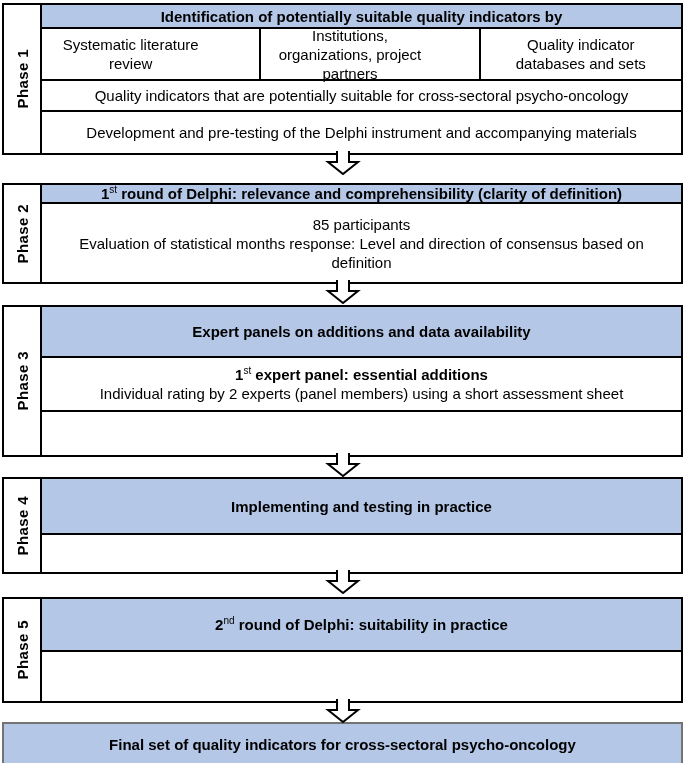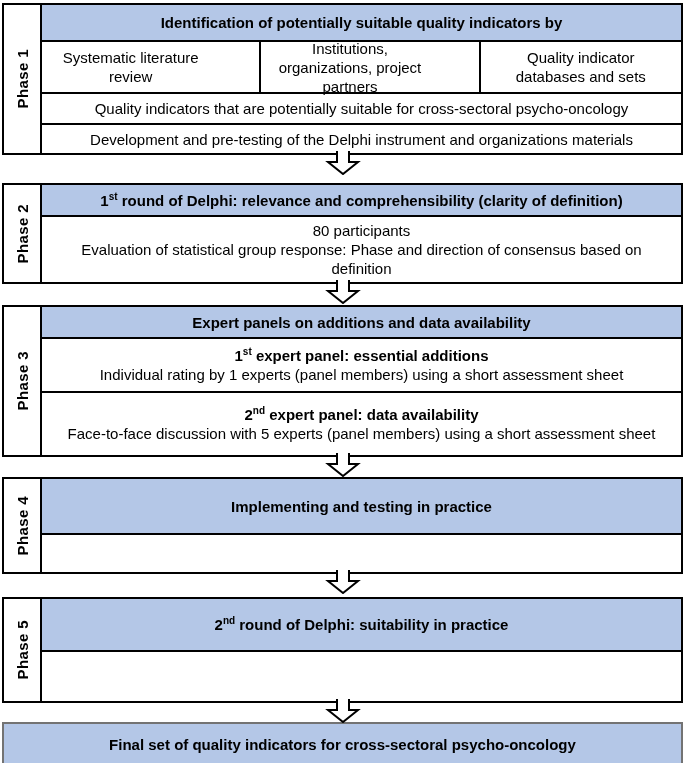--- a/index.html
+++ b/index.html
@@ -23,47 +23,47 @@
   }
   .content{flex:1;display:flex;flex-direction:column;min-width:0;}
 
   .hdr{
     background:#b4c7e7;border-bottom:2px solid #000;
     display:flex;align-items:center;justify-content:center;
     text-align:center;font-weight:bold;font-size:15px;padding:0 10px;
   }
   .row{
     display:flex;flex-direction:column;align-items:center;justify-content:center;
-    text-align:center;font-size:15px;line-height:19px;padding:4px 14px;
+    text-align:center;font-size:15px;line-height:19px;padding:11px 14px;
   }
   .row.bordered{border-bottom:2px solid #000;}
   .cols{display:flex;border-bottom:2px solid #000;gap:40px;}
   .cell{
     flex:1;display:flex;align-items:center;justify-content:center;
     text-align:center;font-size:15px;line-height:19px;padding:0 12px;
   }
   .cell + .cell{border-left:2px solid #000;}
   .cell.wide{flex:1.15;}
 
   .ptitle{font-weight:bold;}
-  sup.s{font-size:10px;font-weight:bold;vertical-align:super;line-height:0;}
+  sup.s{font-size:10px;font-weight:normal;vertical-align:super;line-height:0;}
 
   .tight{padding:0 8px;}
 
   
   .b1{height:152px}
   .b1 .hdr{height:37px}
   .b1 .cols{height:52px}
   .b1 .r-result{height:31px}
   .b1 .r-dev{flex:1}
   .b2{height:101px}
   .b2 .hdr{height:39px}
   .b2 .body{flex:1}
   .b3{height:152px}
-  .b3 .hdr{height:32px}
+  .b3 .hdr{height:51px}
   .b3 .r-panel1{height:54px}
   .b3 .r-panel2{flex:1}
   .b4{height:97px}
   .b4 .hdr{height:56px}
   .b4 .body{flex:1}
   .b5{height:106px}
   .b5 .hdr{height:53px}
   .b5 .body{flex:1}
 
   .final{
@@ -87,64 +87,60 @@
       <span>Phase 1</span>
     </div>
     <div class="content">
       <div class="hdr">Identification of potentially suitable quality indicators by</div>
       <div class="cols">
         <div class="cell">Systematic literature review</div>
         <div class="cell">Institutions, organizations, project partners</div>
         <div class="cell wide">Quality indicator databases and sets</div>
       </div>
       <div class="row bordered r-result">Quality indicators that are potentially suitable for cross-sectoral psycho-oncology</div>
-      <div class="row r-dev">Development and pre-testing of the Delphi instrument and organizations materials</div>
+      <div class="row r-dev">Development and pre-testing of the Delphi instrument and accompanying materials</div>
     </div>
   </div>
 
   <div class="gap g28">
     <svg width="36" height="24" viewBox="0 0 36 24" aria-hidden="true">
       <path d="M12,0 L12,11 L3,11 L18,23 L33,11 L24,11 L24,0" fill="#ffffff" stroke="#000000" stroke-width="2"></path>
     </svg>
   </div>
 
   <div class="block b2">
     <div class="plabel">
       <span>Phase 2</span>
     </div>
     <div class="content">
       <div class="hdr">
         <span><span>1</span><sup class="s">st</sup><span> round of Delphi: relevance and comprehensibility (clarity of definition)</span></span>
       </div>
       <div class="row body">
-        <div>80 participants</div>
-        <div>Evaluation of statistical group response: Phase and direction of consensus based on definition</div>
+        <div>85 participants</div>
+        <div>Evaluation of statistical months response: Level and direction of consensus based on definition</div>
       </div>
     </div>
   </div>
 
   <div class="gap g21">
     <svg width="36" height="24" viewBox="0 0 36 24" aria-hidden="true">
       <path d="M12,0 L12,11 L3,11 L18,23 L33,11 L24,11 L24,0" fill="#ffffff" stroke="#000000" stroke-width="2"></path>
     </svg>
   </div>
 
   <div class="block b3">
     <div class="plabel">
       <span>Phase 3</span>
     </div>
     <div class="content">
       <div class="hdr">Expert panels on additions and data availability</div>
       <div class="row bordered r-panel1 tight">
         <div class="ptitle"><span>1</span><sup class="s">st</sup><span> expert panel: essential additions</span></div>
-        <div>Individual rating by 1 experts (panel members) using a short assessment sheet</div>
-      </div>
-      <div class="row r-panel2 tight">
-        <div class="ptitle"><span>2</span><sup class="s">nd</sup><span> expert panel: data availability</span></div>
-        <div>Face-to-face discussion with 5 experts (panel members) using a short assessment sheet</div>
+        <div>Individual rating by 2 experts (panel members) using a short assessment sheet</div>
       </div>
     </div>
   </div>
 
   <div class="gap g20">
     <svg width="36" height="24" viewBox="0 0 36 24" aria-hidden="true">
       <path d="M12,0 L12,11 L3,11 L18,23 L33,11 L24,11 L24,0" fill="#ffffff" stroke="#000000" stroke-width="2"></path>
     </svg>
   </div>
 

